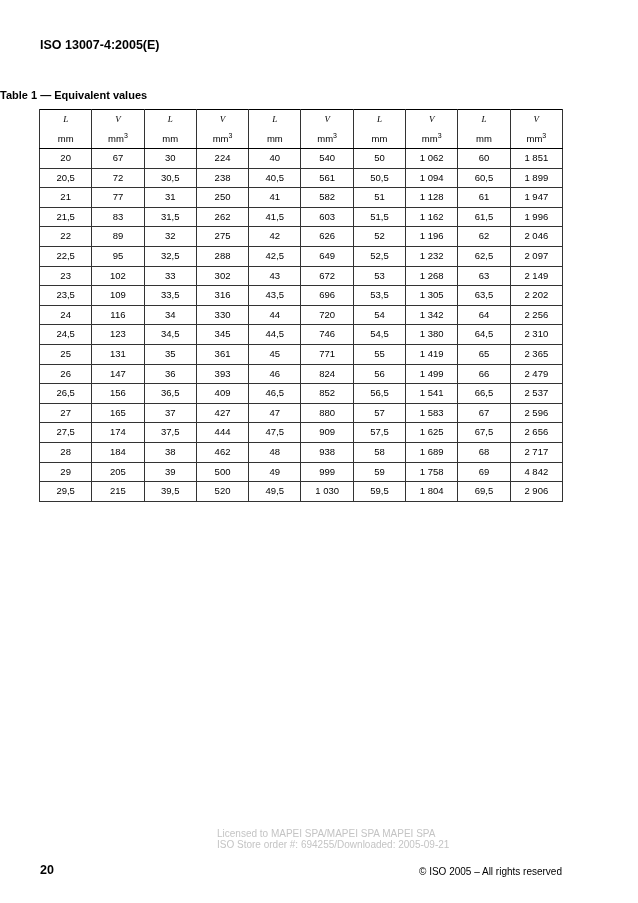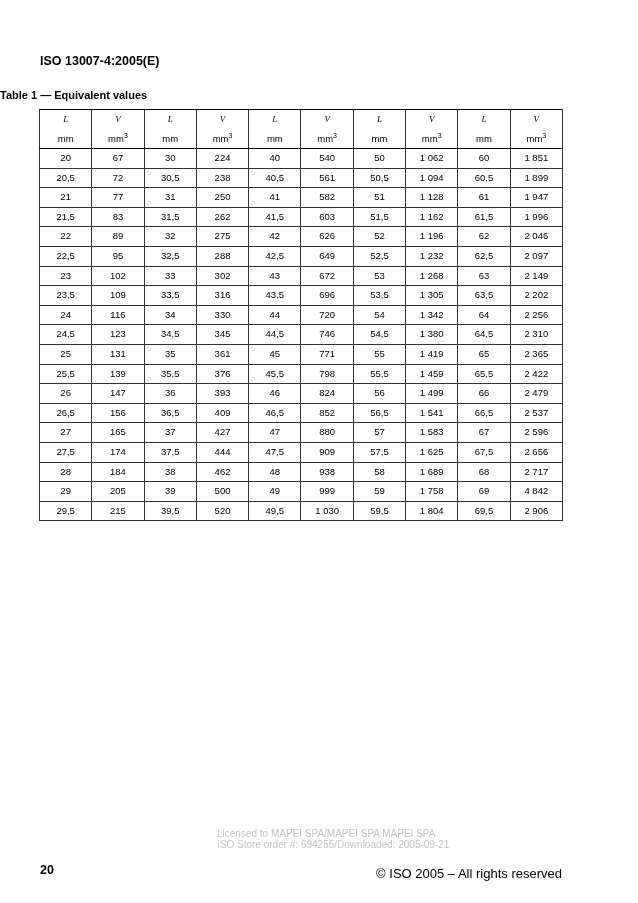--- a/index.html
+++ b/index.html
@@ -1,31 +1,31 @@
 <!DOCTYPE html>
 <html><head>
 <meta charset="utf-8">
 <style>
   html, body { margin: 0; padding: 0; background: #ffffff; }
   body { width: 638px; height: 903px; position: relative; overflow: hidden;
          font-family: "Liberation Sans", sans-serif; color: #000; }
-  .doc-id { position: absolute; left: 40px; top: 54px; font-size: 12.5px; font-weight: bold; }
+  .doc-id { position: absolute; left: 40px; top: 38px; font-size: 12.5px; font-weight: bold; }
   .table-title { position: absolute; left: 0; width: 600px; top: 89px; text-align: left;
                  font-size: 11px; font-weight: bold; }
   table.eq { position: absolute; left: 39px; top: 109px; width: 524px;
              border-collapse: collapse; border: 1.5px solid #000; table-layout: fixed; }
   table.eq td, table.eq th { border: 1px solid #333; text-align: center; font-size: 9.5px;
              font-weight: normal; padding: 0; height: 18.6px; line-height: 18.6px; }
   table.eq thead th { height: 19px; line-height: 19px; border-top: none; border-bottom: none; }
   table.eq thead tr.sym th { font-family: "Liberation Serif", serif; font-style: italic; font-size: 9px; }
   table.eq thead tr.unit th { border-bottom: 1.5px solid #000; }
   table.eq sup { font-size: 7px; line-height: 0; vertical-align: 4px; }
   .watermark { position: absolute; left: 217px; top: 829px; font-size: 10px; color: #c4c4c4; line-height: 10.5px; }
   .page-number { position: absolute; left: 40px; top: 863px; font-size: 12.5px; font-weight: bold; }
-  .copyright { position: absolute; right: 76px; top: 866px; font-size: 13px; }
+  .copyright { position: absolute; right: 76px; top: 866px; font-size: 10px; }
 </style>
 </head>
 <body>
 
 <div class="doc-id">ISO 13007-4:2005(E)</div>
 
 <div class="table-title">Table 1 — Equivalent values</div>
 
 <table class="eq">
   <thead>
@@ -181,32 +181,20 @@
         <td>35</td>
         <td>361</td>
         <td>45</td>
         <td>771</td>
         <td>55</td>
         <td>1 419</td>
         <td>65</td>
         <td>2 365</td>
       </tr>
       <tr>
-        <td>25,5</td>
-        <td>139</td>
-        <td>35,5</td>
-        <td>376</td>
-        <td>45,5</td>
-        <td>798</td>
-        <td>55,5</td>
-        <td>1 459</td>
-        <td>65,5</td>
-        <td>2 422</td>
-      </tr>
-      <tr>
         <td>26</td>
         <td>147</td>
         <td>36</td>
         <td>393</td>
         <td>46</td>
         <td>824</td>
         <td>56</td>
         <td>1 499</td>
         <td>66</td>
         <td>2 479</td>

